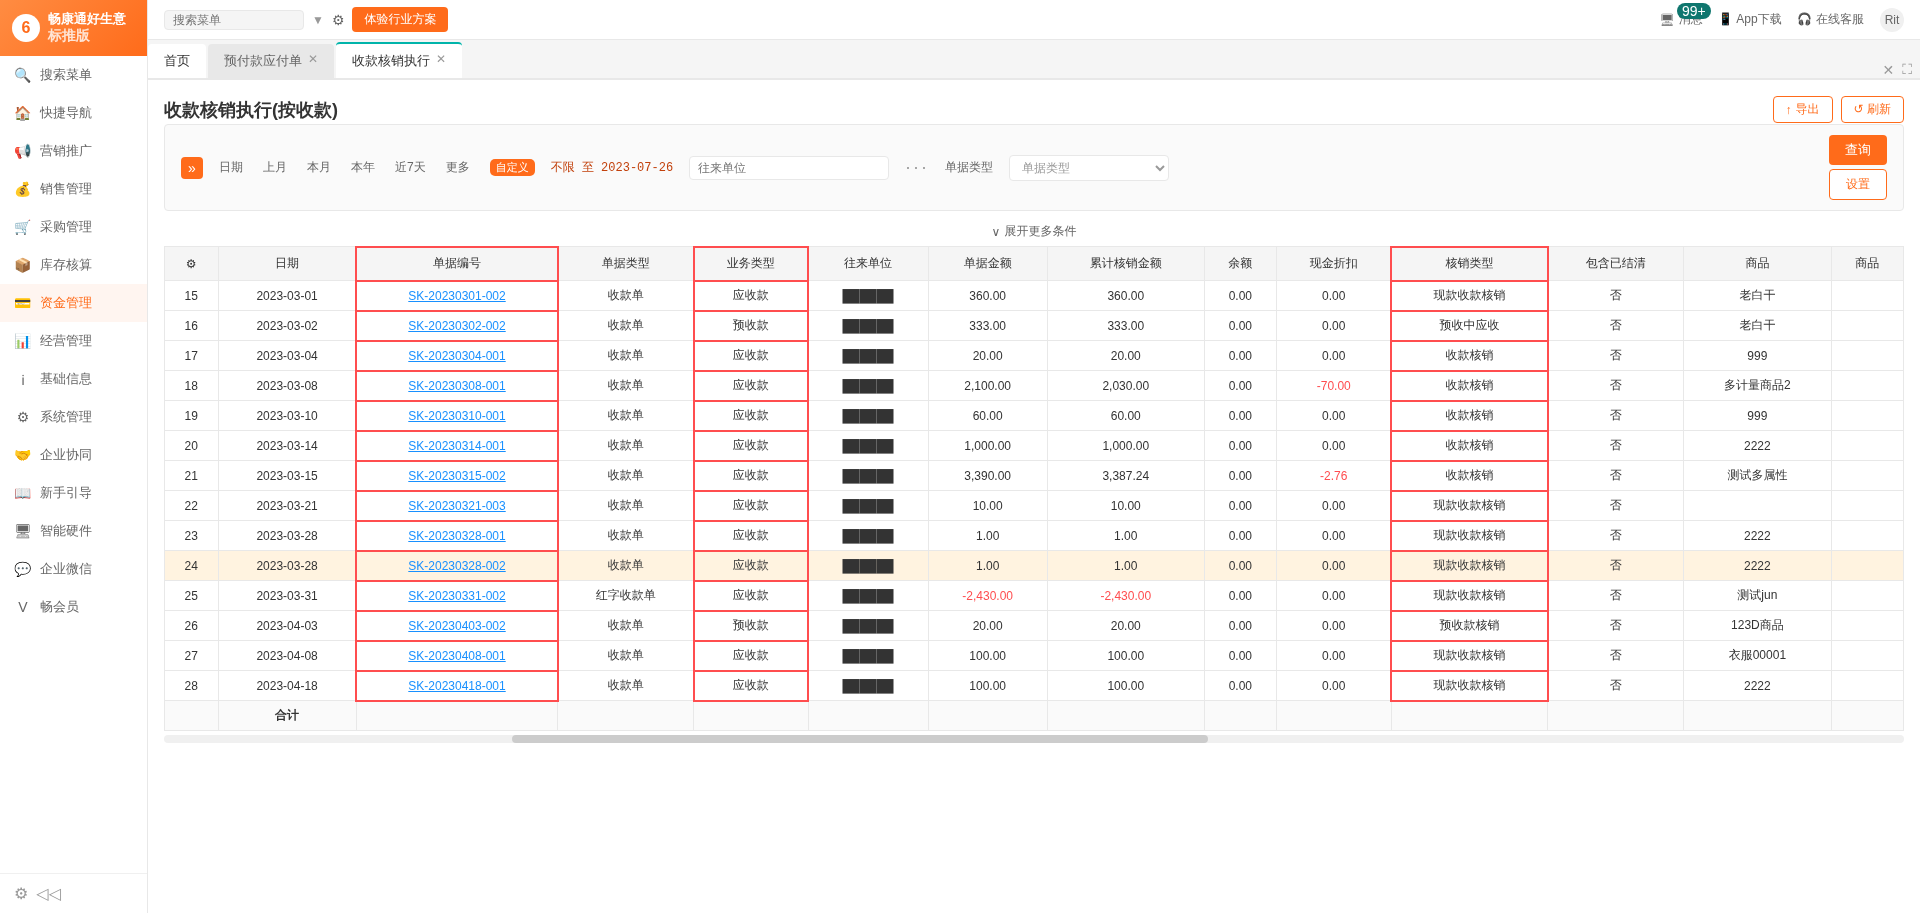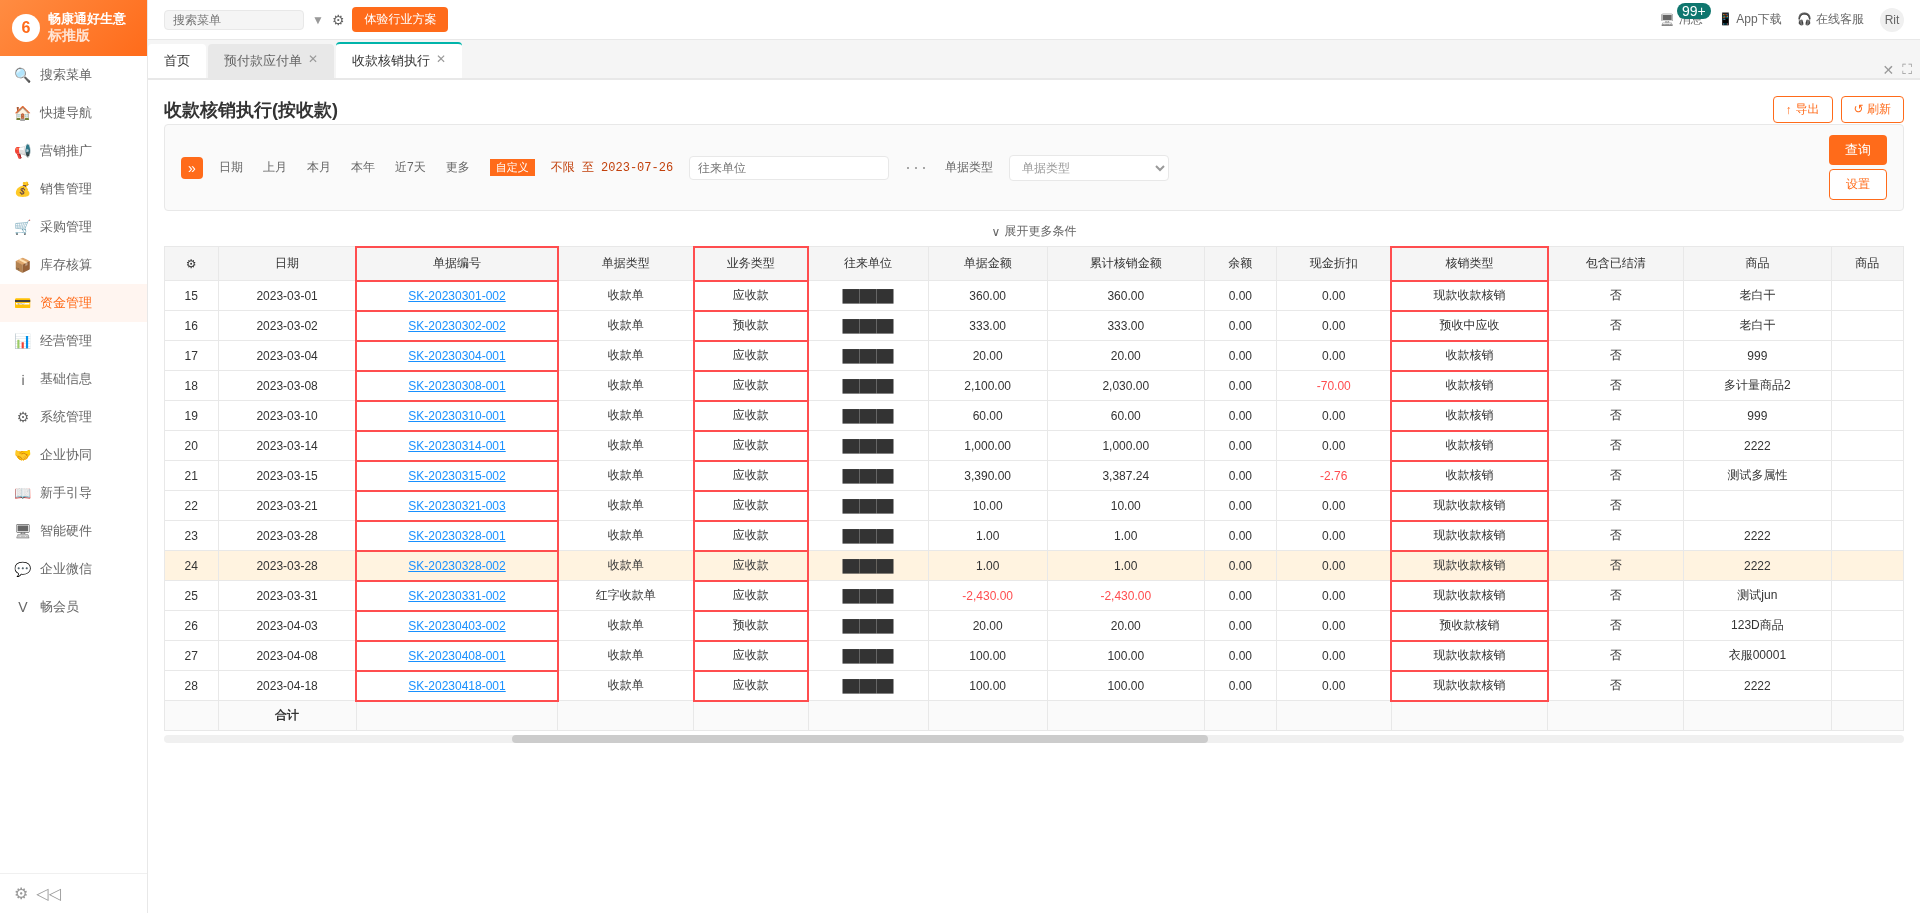--- a/index.html
+++ b/index.html
@@ -44,21 +44,21 @@
     .btn-export { color: #ff6b1a; border: 1px solid #ff6b1a; background: #fff; border-radius: 4px; padding: 4px 12px; font-size: 12px; cursor: pointer; display: flex; align-items: center; gap: 4px; }
     .btn-refresh { color: #ff6b1a; border: 1px solid #ff6b1a; background: #fff; border-radius: 4px; padding: 4px 12px; font-size: 12px; cursor: pointer; }
 
     
     .filter-bar { background: #fafafa; border: 1px solid #e8e8e8; border-radius: 4px; padding: 10px 16px; margin-bottom: 12px; }
     .filter-row { display: flex; align-items: center; gap: 16px; flex-wrap: wrap; }
     .filter-expand-btn { background: #ff6b1a; color: #fff; border: none; border-radius: 4px; width: 22px; height: 22px; cursor: pointer; display: flex; align-items: center; justify-content: center; font-size: 14px; }
     .filter-label { color: #666; font-size: 12px; }
     .filter-date-btns { display: flex; gap: 12px; align-items: center; }
     .date-btn { color: #666; cursor: pointer; font-size: 12px; padding: 2px 4px; }
-    .date-custom { color: #fff; background: #ff6b1a; border-radius: 0; padding: 1px 6px; font-size: 11px; }
+    .date-custom { color: #fff; background: #ff6b1a; border-radius: 5px; padding: 1px 6px; font-size: 11px; }
     .filter-date-range { color: #c2410c; font-size: 12px; font-family: Liberation Mono, monospace; }
     .filter-input { border: 1px solid #e8e8e8; border-radius: 4px; padding: 4px 8px; font-size: 12px; color: #999; width: 200px; }
     .filter-dots { color: #999; font-size: 18px; letter-spacing: 2px; }
     .filter-select { border: 1px solid #e8e8e8; border-radius: 4px; padding: 4px 8px; font-size: 12px; color: #999; width: 160px; background: #fff; }
     .btn-query { background: #ff6b1a; color: #fff; border: none; border-radius: 4px; padding: 6px 16px; font-size: 13px; cursor: pointer; }
     .btn-setting { background: #fff; color: #ff6b1a; border: 1px solid #ff6b1a; border-radius: 4px; padding: 6px 12px; font-size: 12px; cursor: pointer; }
     .expand-more { display: flex; justify-content: center; margin: 6px 0; }
     .expand-more-btn { color: #666; font-size: 12px; cursor: pointer; display: flex; align-items: center; gap: 4px; border: none; background: none; }
 
     

